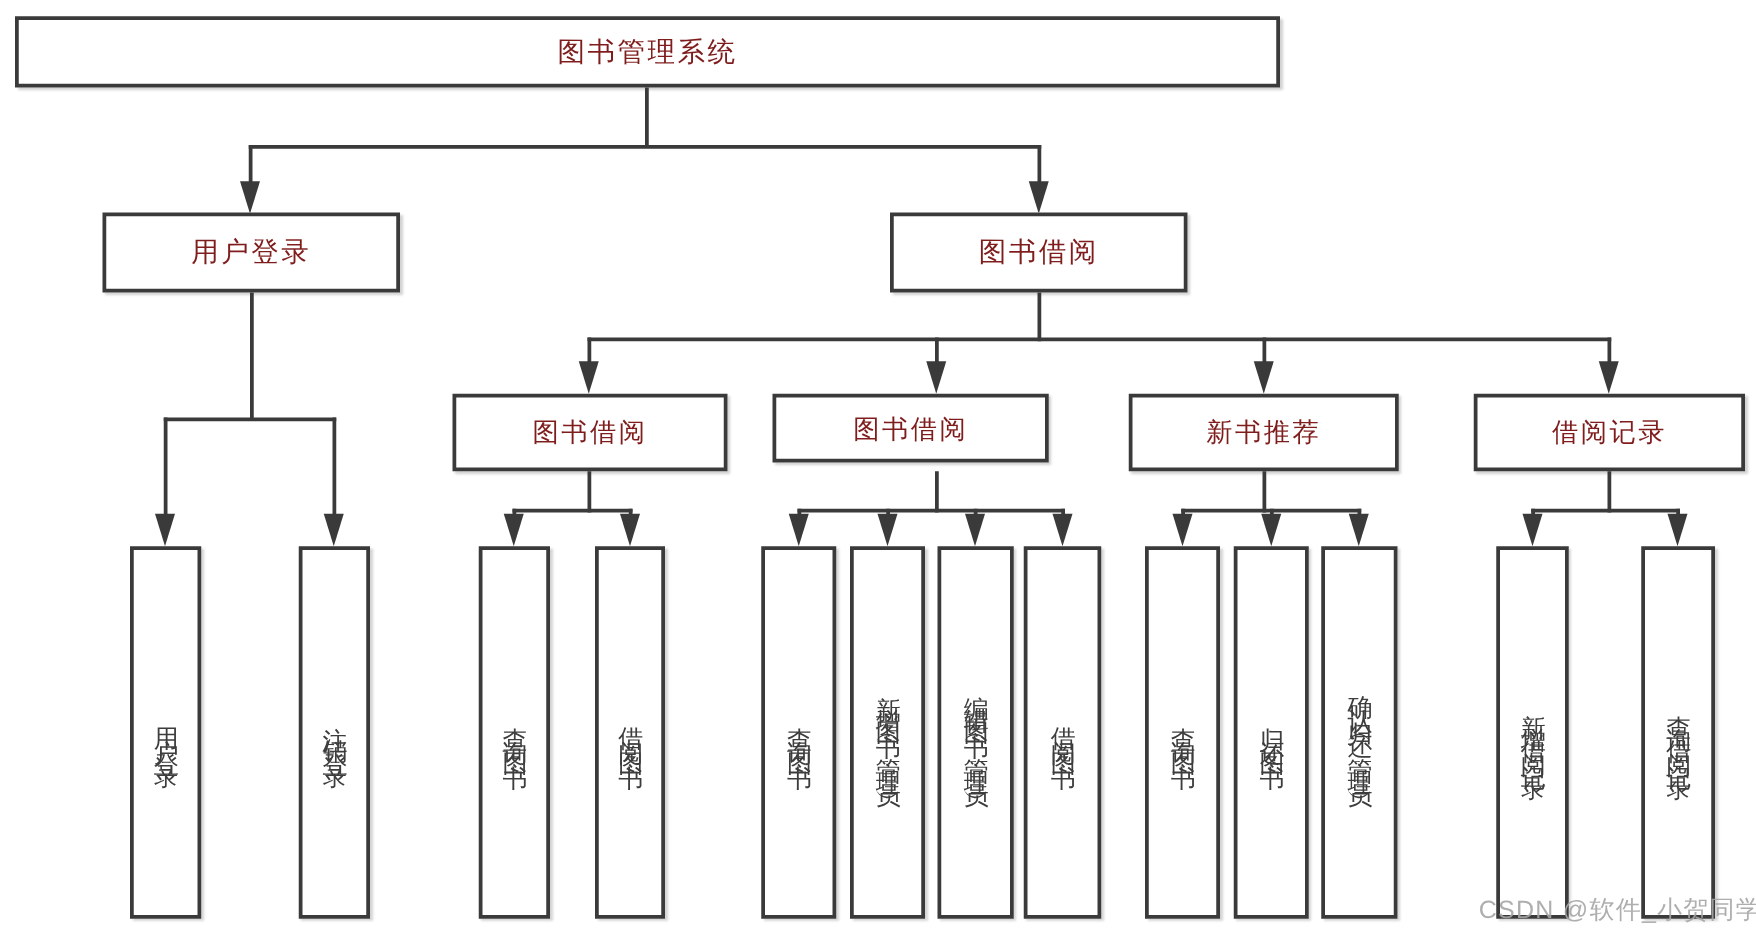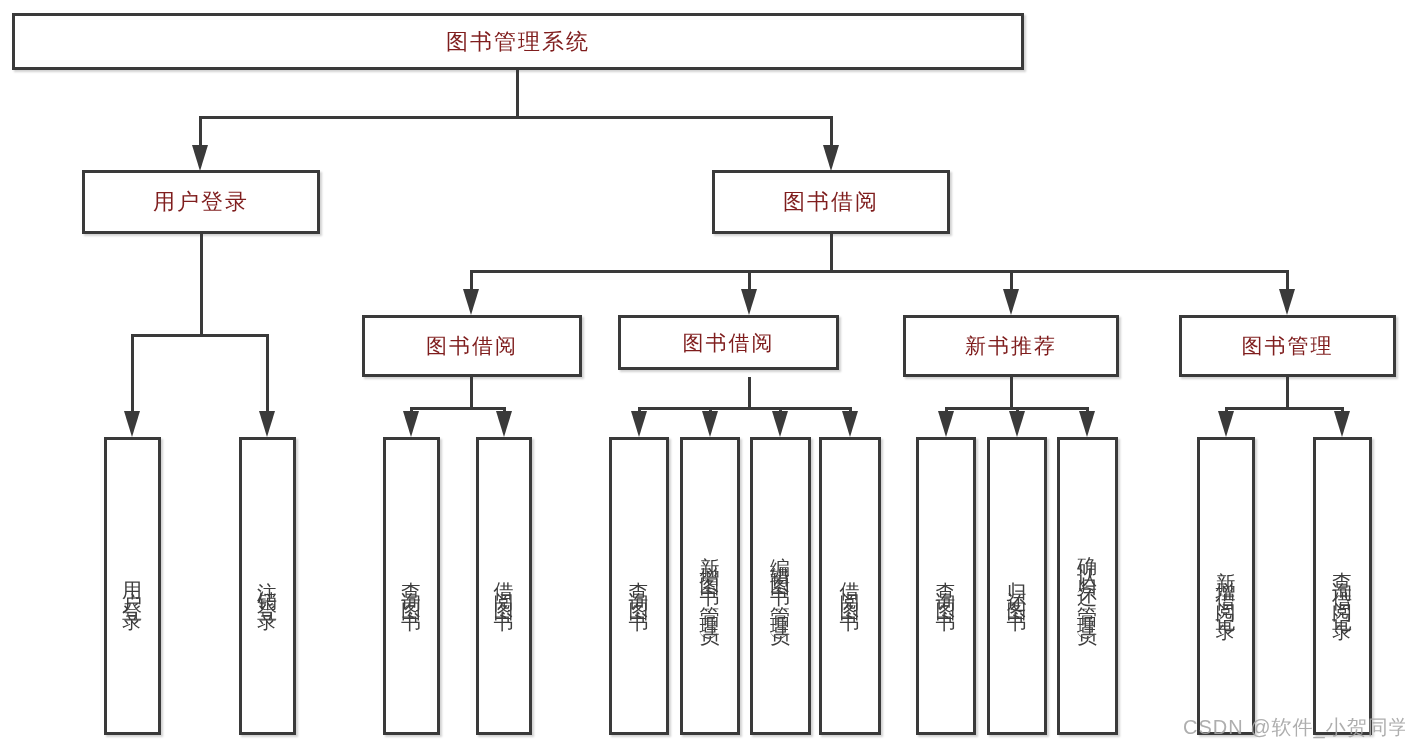--- a/index.html
+++ b/index.html
@@ -71,21 +71,21 @@
   <div class="box lvl3" style="left:362px;top:315px;width:220px;height:62px">
     <span class="hlabel">图书借阅</span>
   </div>
   <div class="box lvl3" style="left:618px;top:315px;width:221px;height:55px">
     <span class="hlabel">图书借阅</span>
   </div>
   <div class="box lvl3" style="left:903px;top:315px;width:216px;height:62px">
     <span class="hlabel">新书推荐</span>
   </div>
   <div class="box lvl3" style="left:1179px;top:315px;width:217px;height:62px">
-    <span class="hlabel">图书管理</span>
+    <span class="hlabel">借阅记录</span>
   </div>
 
   <div class="vline" style="left:470px;top:377px;height:33px"></div>
   <div class="hline" style="left:410px;top:407px;width:96px"></div>
   <div class="vline" style="left:410px;top:407px;height:8px"></div>
   <div class="arrow" style="left:403px;top:411px"></div>
   <div class="vline" style="left:503px;top:407px;height:8px"></div>
   <div class="arrow" style="left:496px;top:411px"></div>
 
   <div class="vline" style="left:748px;top:377px;height:33px"></div>

